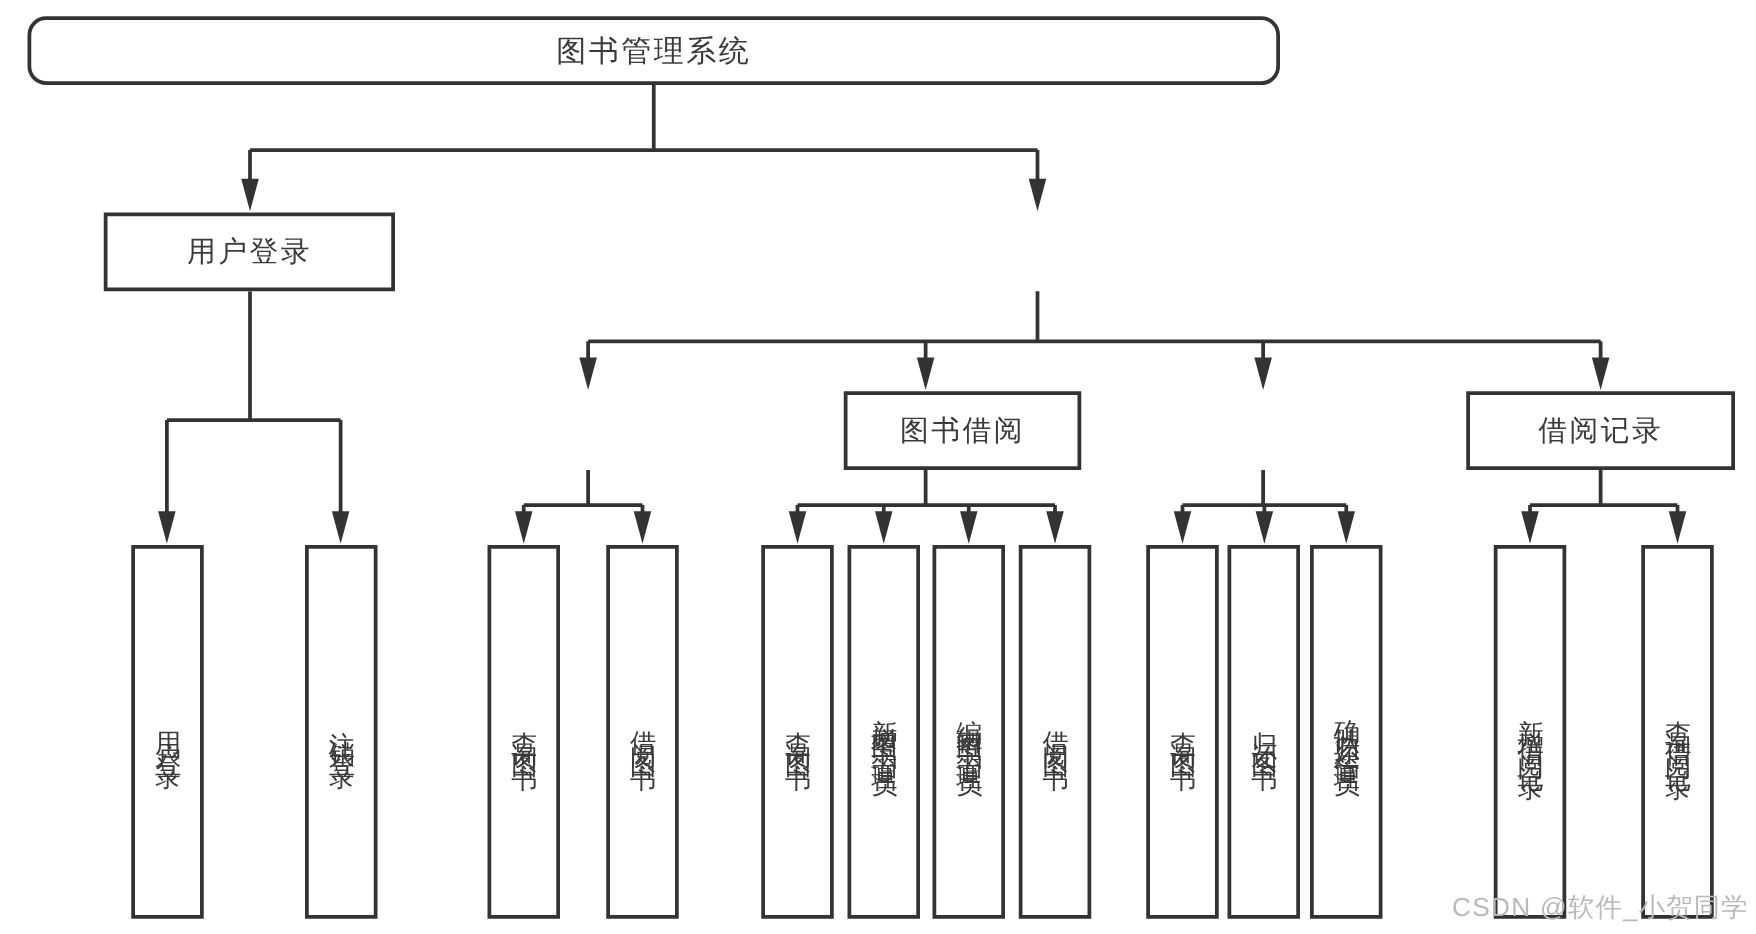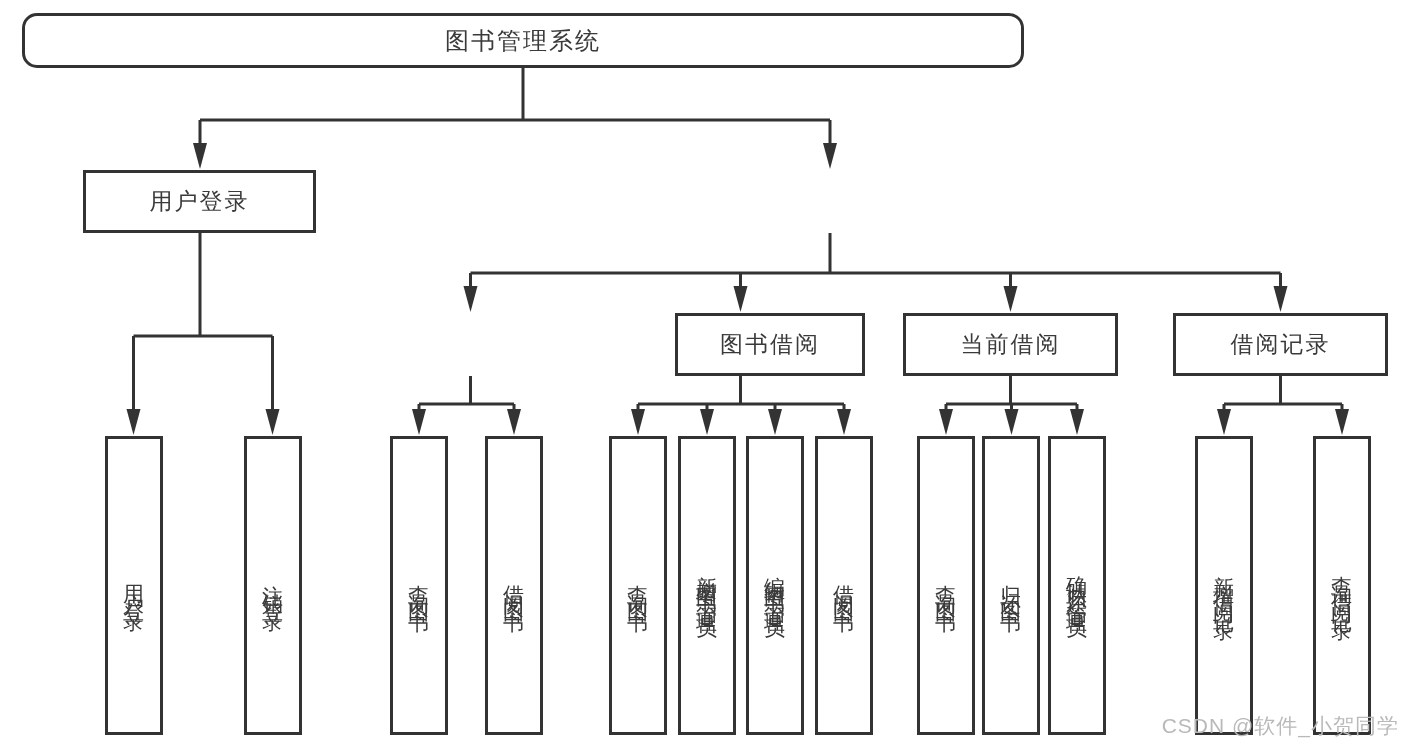--- a/index.html
+++ b/index.html
@@ -109,21 +109,20 @@
       <polygon points="1224,435 1217,409 1231,409"></polygon>
       <polygon points="1342,435 1335,409 1349,409"></polygon>
     </g>
   </svg>
 
   <div class="node hbox root-box" style="left:22px; top:13px; width:1002px; height:55px;border-radius:15px;">图书管理系统</div>
 
   <div class="node hbox" style="left:83px; top:170px; width:233px; height:63px;">用户登录</div>
 
   <div class="node hbox" style="left:633px; top:313px; width:190px; height:63px;margin-left:42px;">图书借阅</div>
-  <div class="node hbox" style="left:903px; top:313px; width:215px; height:63px;">当前借阅</div>
   <div class="node hbox" style="left:1173px; top:313px; width:215px; height:63px;">借阅记录</div>
 
   <div class="node vbox" style="left:105px;">用户登录</div>
   <div class="node vbox" style="left:244px;">注销登录</div>
 
   <div class="node vbox" style="left:390px;">查询图书</div>
   <div class="node vbox" style="left:485px;">借阅图书</div>
 
   <div class="node vbox" style="left:609px;">查询图书</div>
   <div class="node vbox long" style="left:678px;">新增图书（管理员）</div>

